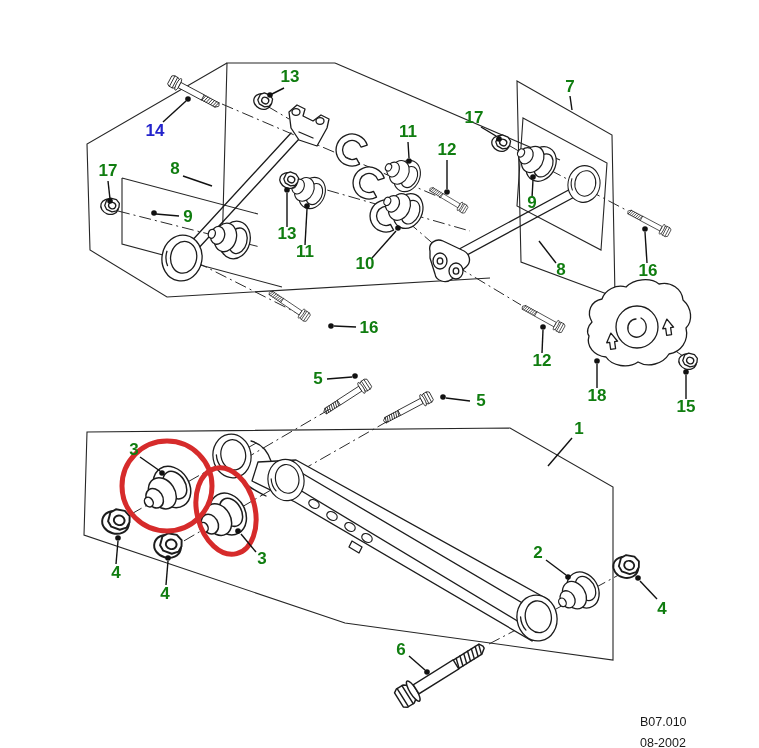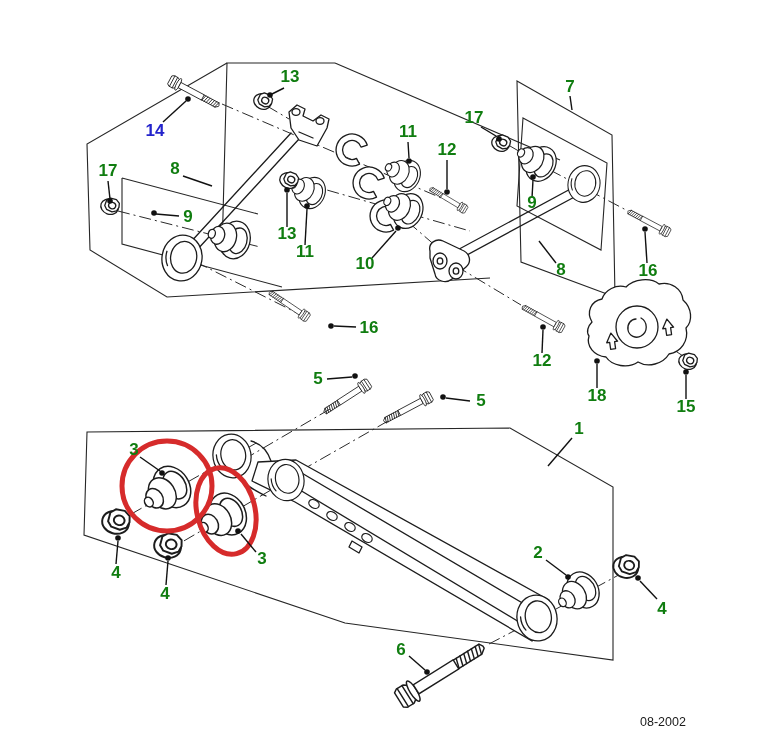--- a/index.html
+++ b/index.html
@@ -303,16 +303,17 @@
         <line x1="657" y1="599" x2="640" y2="581" class="leader"></line>
         <circle cx="638" cy="578" r="2.8" fill="#111"></circle>
         <text x="662" y="614" text-anchor="middle" class="callout" fill="#107d10">4</text>
         <line x1="409" y1="656" x2="425" y2="670" class="leader"></line>
         <circle cx="427" cy="672" r="2.8" fill="#111"></circle>
         <text x="401" y="655" text-anchor="middle" class="callout" fill="#107d10">6</text>
       </g>
 </svg>
 
 <div id="footer">
+  <div>B07.010</div>
   <div>08-2002</div>
 </div>
 
 </div>
 
 </body></html>

